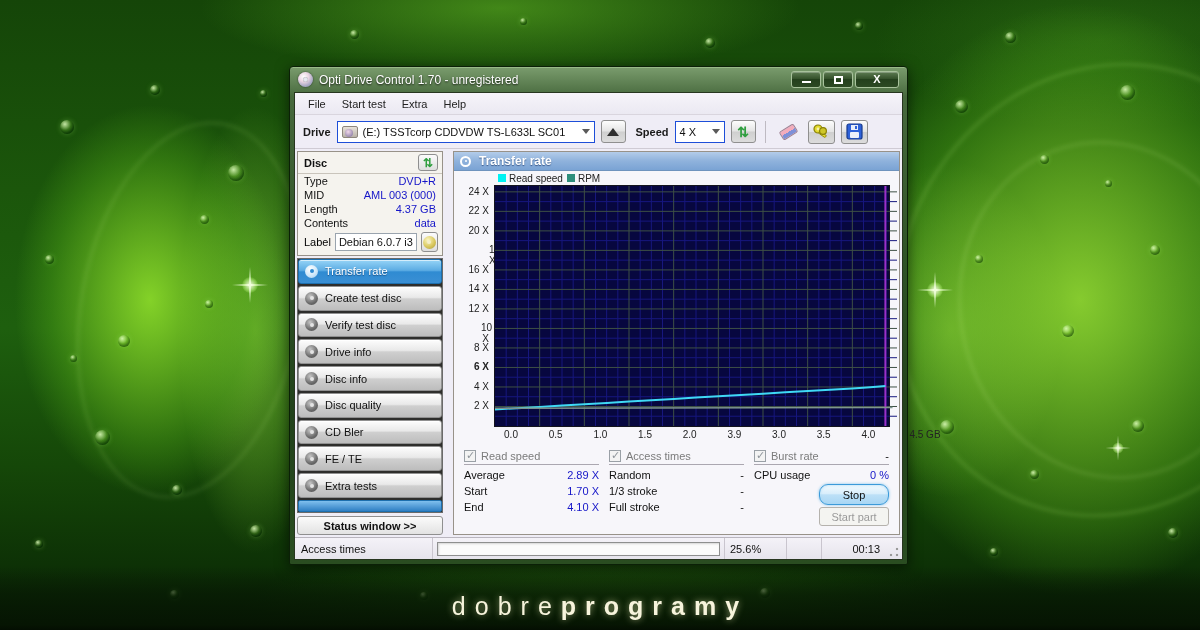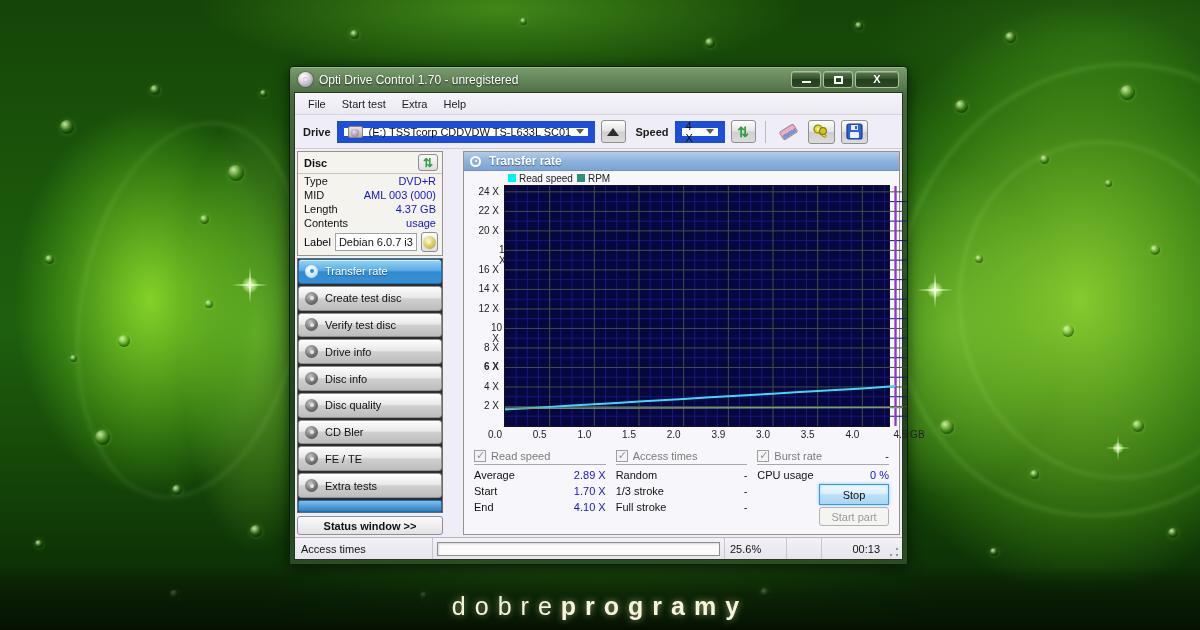--- a/index.html
+++ b/index.html
@@ -57,39 +57,39 @@
 
   .client { height:468px; background:#EFEDF6; border:1px solid #27361f; display:flex; flex-direction:column; }
 
   .menubar { height:22px; display:flex; align-items:center; gap:2px; padding:0 6px;
     background:linear-gradient(180deg,#F6F4FA,#EBE9F2); border-bottom:1px solid #D9D5DE; font-size:11px; color:#222; }
   .menu-item { padding:2px 7px; }
 
   .toolbar { height:34px; display:flex; align-items:center; gap:6px; padding:0 8px;
     border-bottom:1px solid #CFCBD4; font-size:11px; }
   .tb-label { font-weight:bold; color:#1a1a1a; }
-  .combo { height:22px; background:#fff; border:7px solid #1d4ed8; display:flex; align-items:center; gap:5px; padding:0 4px; font-size:11px; color:#111; }
+  .combo { height:22px; background:#fff; border:1px solid #1d4ed8; display:flex; align-items:center; gap:5px; padding:0 4px; font-size:11px; color:#111; }
   .combo .arrow { margin-left:auto; width:0; height:0; border-left:4px solid transparent; border-right:4px solid transparent; border-top:5px solid #5a5a5a; }
   .drive-combo { width:258px; }
   .speed-combo { width:50px; }
   .drive-ico { width:16px; height:12px; border-radius:2px;
     background:linear-gradient(180deg,#e8e2da,#b9b2a8); border:1px solid #8d867c; position:relative; }
   .drive-ico::after { content:""; position:absolute; left:2px; top:2px; width:8px; height:8px; border-radius:50%;
     background:radial-gradient(circle at 40% 35%, #f2d8ea, #9c8cb0 70%); }
   .tb-btn { height:23px; min-width:25px; border:1px solid #8f8f8f; border-radius:3px;
     background:linear-gradient(180deg,#fdfdfd,#e4e4e4 48%, #cfcfcf 52%, #dcdcdc); display:flex; align-items:center; justify-content:center; }
   .eject-glyph { width:0; height:0; border-left:6px solid transparent; border-right:6px solid transparent; border-bottom:8px solid #2e2e2e; }
   .refresh-glyph { color:#2f9e3f; font-size:14px; font-weight:bold; line-height:1; }
   .tb-sep { width:1px; height:22px; background:#BEBAC2; margin:0 3px; }
   .flat-btn { border:none; background:transparent; }
   .eraser-glyph { width:17px; height:10px; border-radius:2px; transform:rotate(-32deg);
     background:linear-gradient(180deg,#F3ACBC 50%, #7E90D8 50%); border:1px solid #9d7f92; }
   .icon-btn { height:24px; width:27px; }
 
-  .main { flex:1; display:flex; gap:20px; padding:2px; }
+  .main { flex:1; display:flex; gap:10px; padding:2px; }
   .left-col { width:146px; display:flex; flex-direction:column; }
 
   .disc-box { border:1px solid #989289; background:#F5F3EE; font-size:11px; margin-bottom:2px; }
   .disc-box .hdr { display:flex; align-items:center; justify-content:space-between; padding:2px 4px 2px 6px;
     border-bottom:1px solid #C9C4BB; }
   .disc-box .hdr .t { font-weight:bold; color:#111; }
   .mini-btn { width:20px; height:17px; border:1px solid #8f8f8f; border-radius:3px;
     background:linear-gradient(180deg,#fbfbfb,#dedede); display:flex; align-items:center; justify-content:center; }
   .mini-btn .refresh-glyph { font-size:12px; }
   .info-row { display:flex; justify-content:space-between; padding:1px 6px; color:#111; }
@@ -125,33 +125,33 @@
   .chart-hdr .t { color:#fff; font-weight:bold; font-size:12px; text-shadow:0 1px 1px rgba(30,60,110,0.7); }
   .white-disc { width:11px; height:11px; border-radius:50%; border:2px solid #fff; position:relative; }
   .white-disc::after { content:""; position:absolute; left:2.5px; top:2.5px; width:2px; height:2px; border-radius:50%; background:#fff; }
   .legend { display:flex; align-items:center; gap:10px; font-size:10px; color:#222; padding:1px 0 1px 44px; height:14px; }
   .legend .item { display:flex; align-items:center; gap:3px; }
   .legend .sw { width:8px; height:8px; }
   .chart-area { position:relative; height:262px; }
   .y-axis { position:absolute; left:0; top:0; width:38px; height:242px; }
   .y-axis .tick { position:absolute; right:3px; width:34px; text-align:right; font-size:10px; color:#222; }
   .plot { position:absolute; left:40px; top:0; right:9px; height:242px; background:#07073F; border:1px solid #14141e; }
-  .x-axis { position:absolute; left:31px; top:244px; right:9px; height:15px; }
+  .x-axis { position:absolute; left:57px; top:244px; right:9px; height:15px; }
   .x-axis .tick { position:absolute; font-size:10px; color:#222; width:34px; text-align:center; }
 
   .stats { display:flex; gap:10px; padding:3px 10px 2px 10px; font-size:11px; color:#111; }
   .stat-col { flex:1; display:flex; flex-direction:column; }
   .stat-hrow { display:flex; align-items:center; gap:5px; color:#7b7b7b; padding-bottom:2px; border-bottom:1px solid #ABA7B0; }
   .stat-hrow .dash { margin-left:auto; color:#111; }
   .cb { width:12px; height:12px; border:1px solid #9aa0a6; background:#F3F3F3; position:relative; flex:none; }
   .cb::after { content:"✓"; position:absolute; left:1px; top:-2px; font-size:11px; color:#8f959b; }
   .stat-row { display:flex; justify-content:space-between; padding-top:4px; }
   .btn-col { display:flex; flex-direction:column; align-items:flex-end; gap:2px; margin-top:3px; }
   .stop-btn { width:70px; height:21px; font-size:11px; color:#111; font-family:"Liberation Sans",sans-serif;
-    border:1px solid #3C9AD9; border-radius:0; box-shadow:0 0 3px #7CC3EC, inset 0 0 3px #A8D8F4;
+    border:1px solid #3C9AD9; border-radius:9px; box-shadow:0 0 3px #7CC3EC, inset 0 0 3px #A8D8F4;
     background:linear-gradient(180deg,#F3FAFE 0%, #D9EEFB 45%, #BCE0F7 52%, #A9D6F4 100%); }
   .startpart-btn { width:70px; height:19px; font-size:11px; color:#9a9a9a; font-family:"Liberation Sans",sans-serif;
     border:1px solid #B5B2AD; border-radius:3px; background:#F4F4F1; }
 
   .statusbar { height:22px; display:flex; align-items:center; font-size:11px; color:#111;
     background:linear-gradient(180deg,#F4F2F8,#E6E4EC); border-top:1px solid #B9B5BE; }
   .sb-task { width:138px; padding-left:6px; border-right:1px solid #C9C5CE; height:100%; display:flex; align-items:center; }
   .sb-barwrap { width:292px; height:100%; display:flex; align-items:center; padding:0 4px; border-right:1px solid #C9C5CE; }
   .pbar { width:100%; height:14px; border:1px solid #8E8F8F; background:#FBFBFB; box-shadow:inset 1px 1px 2px rgba(0,0,0,0.15); }
   .pfill { height:100%; background:linear-gradient(180deg,#8BEE8B 0%, #37D437 45%, #1FA51F 52%, #4ADC4A 100%); }
@@ -300,21 +300,21 @@
             <div class="info-row">
               <span>MID</span>
               <span class="val-blue">AML 003 (000)</span>
             </div>
             <div class="info-row">
               <span>Length</span>
               <span class="val-blue">4.37 GB</span>
             </div>
             <div class="info-row">
               <span>Contents</span>
-              <span class="val-blue">usage</span>
+              <span class="val-blue">data</span>
             </div>
             <div class="label-row">
               <span>Label</span>
               <input class="label-input" value="Debian 6.0.7 i3" style="">
               <span class="disc-gold-btn">
                   <span class="gold-disc"></span>
                 </span>
             </div>
           </div>
 

